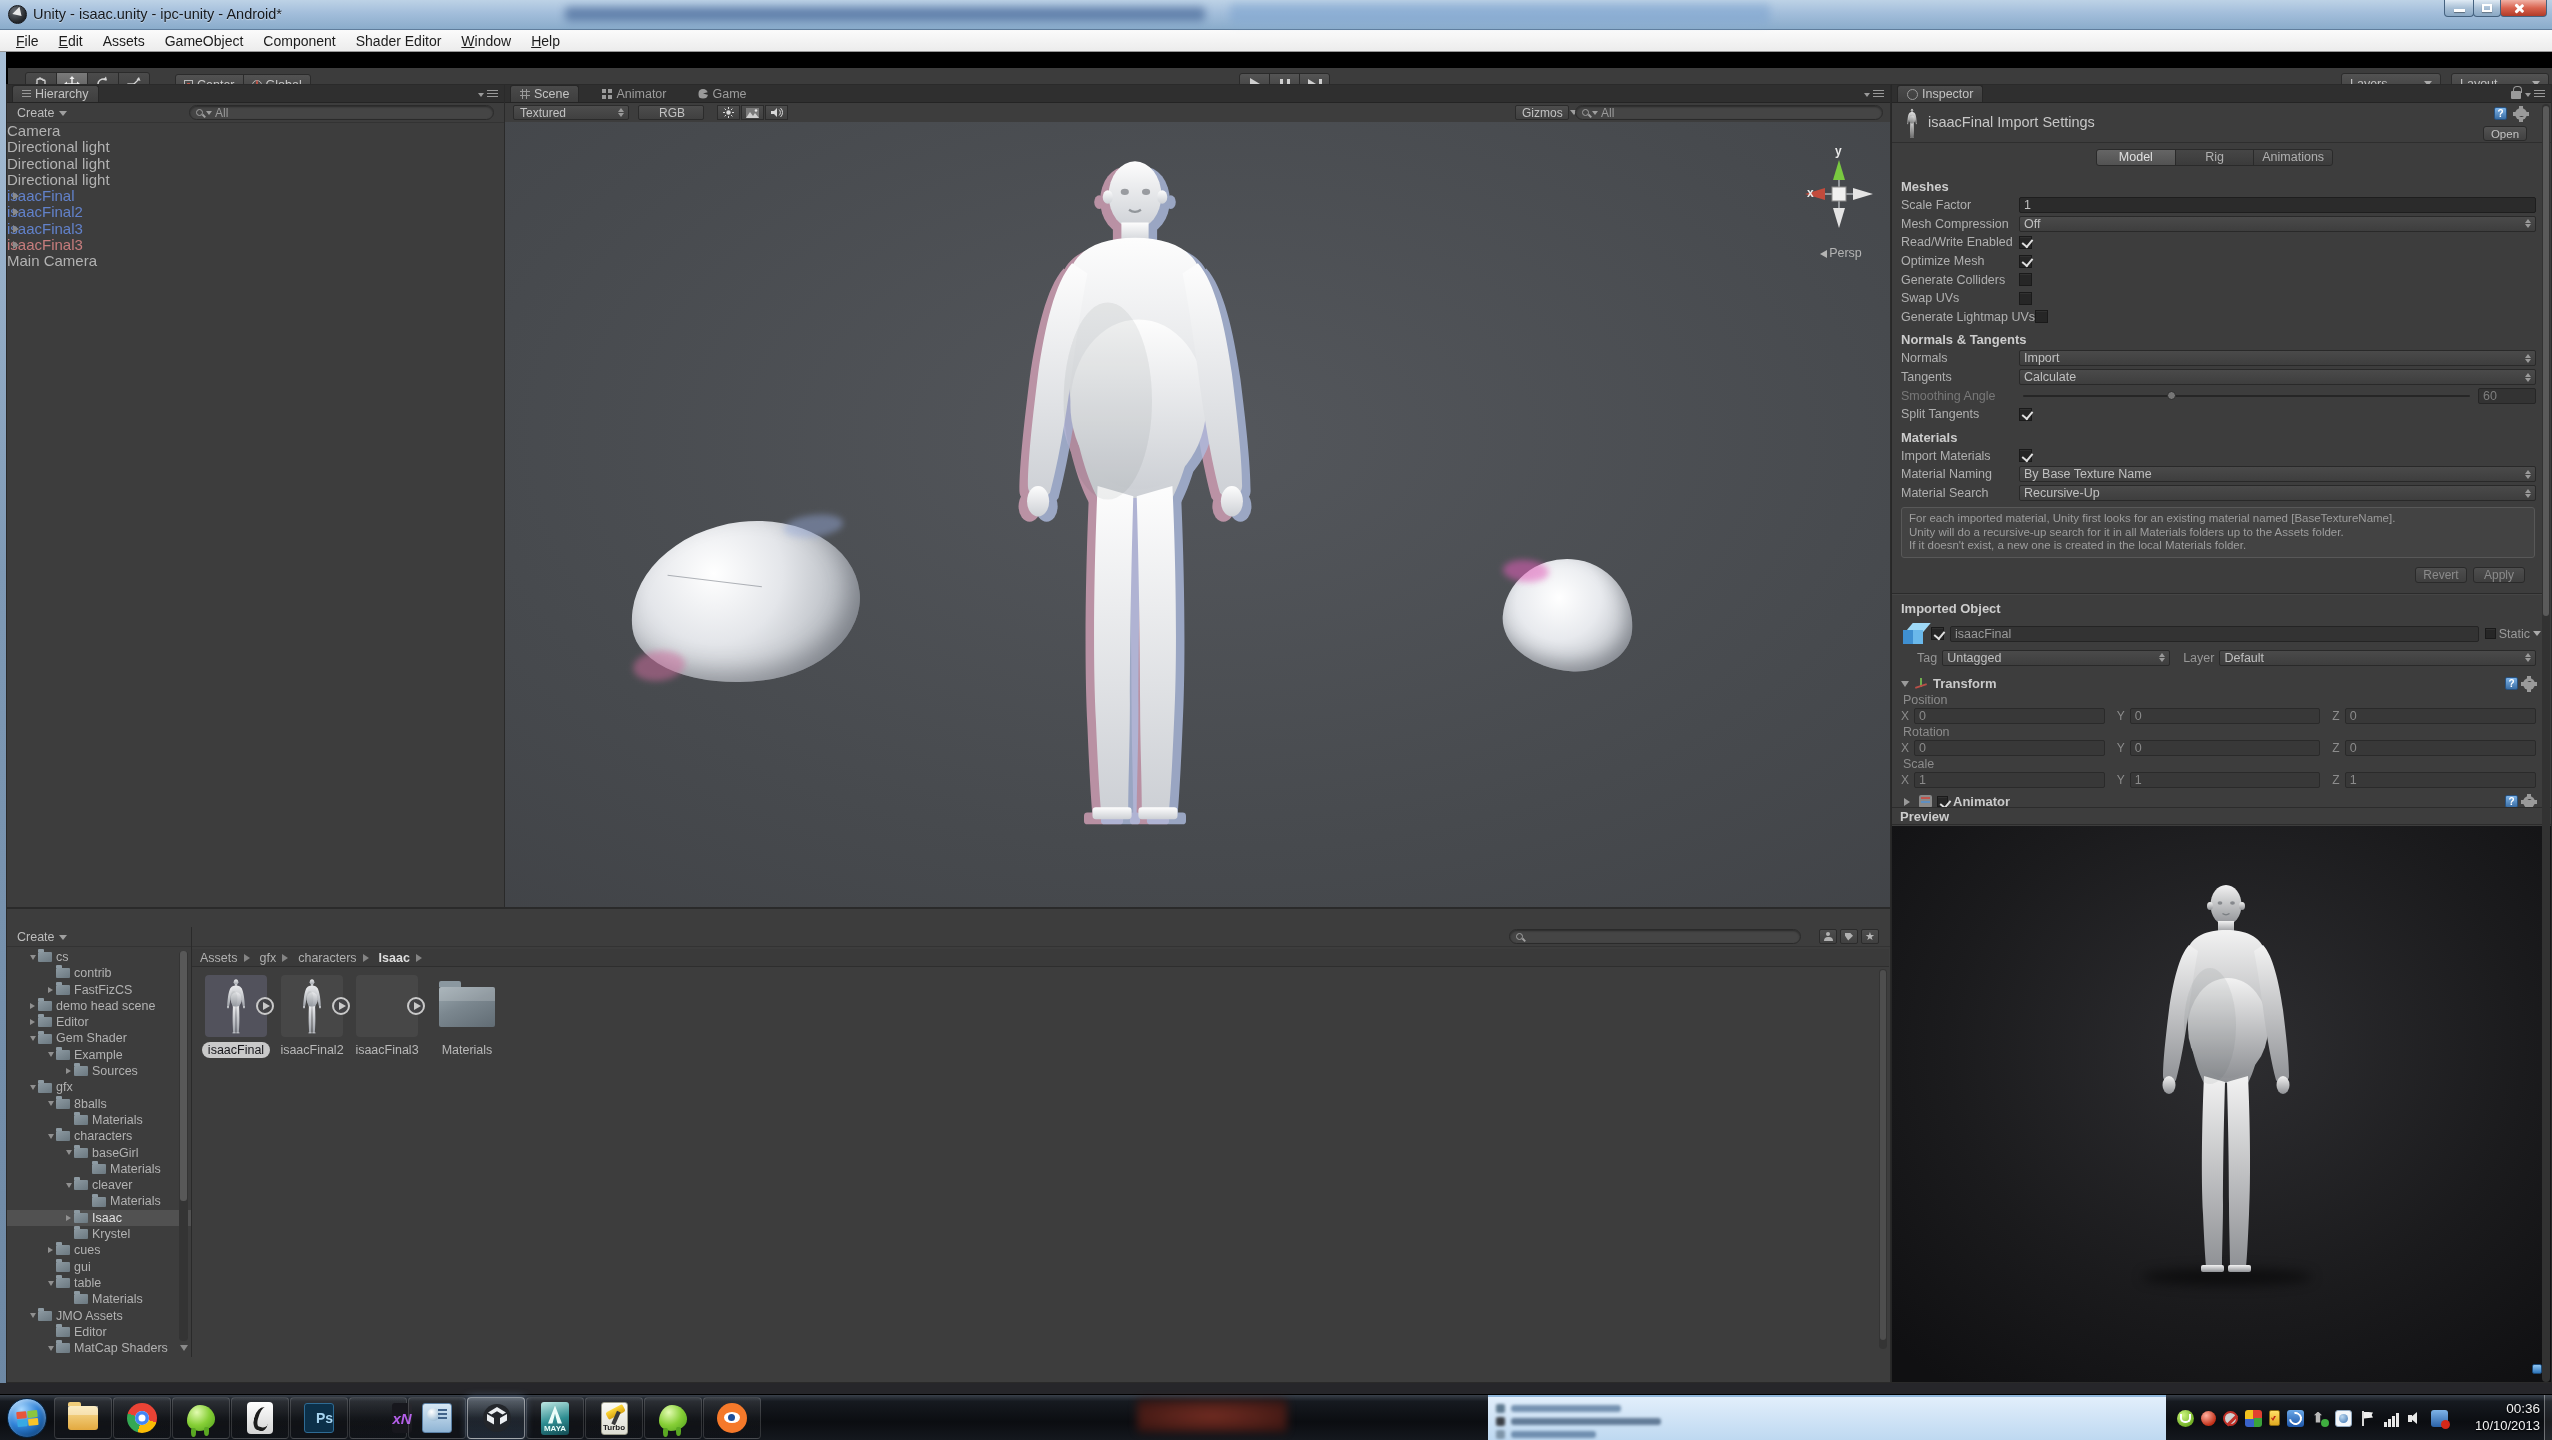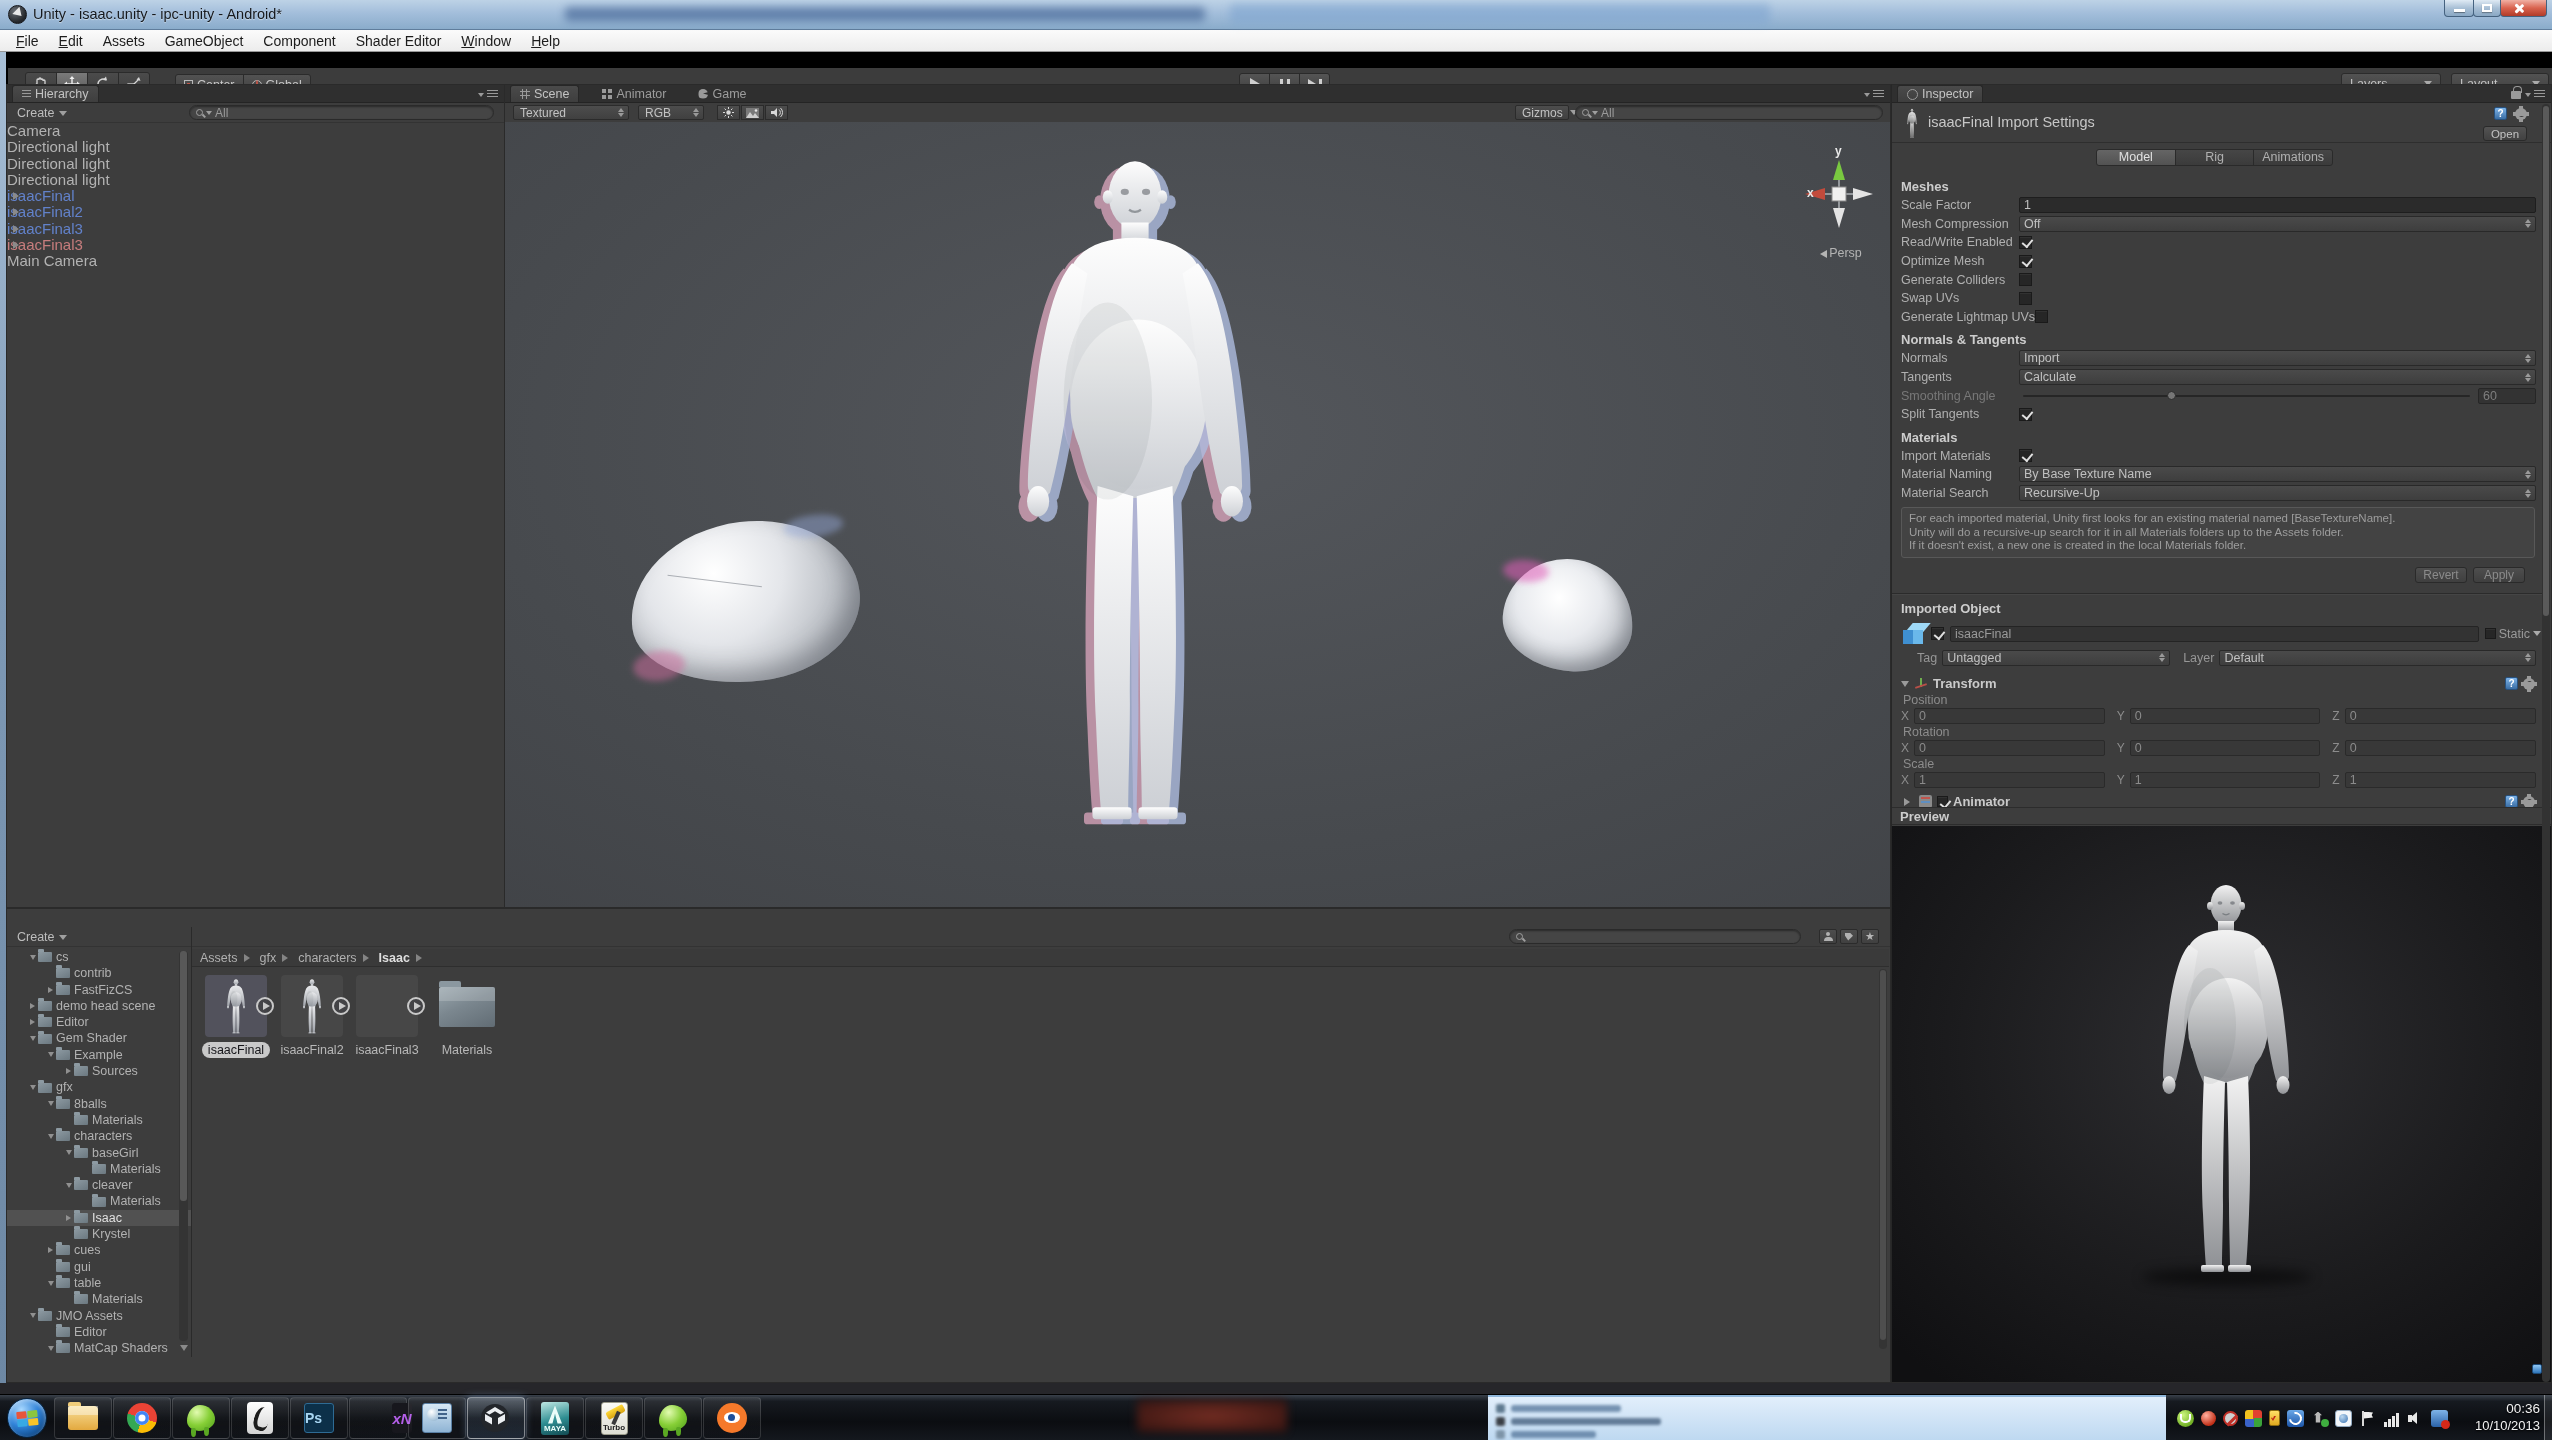--- a/index.html
+++ b/index.html
@@ -269,21 +269,21 @@
     border:1px solid #06233f;box-shadow:inset 0 2px 4px rgba(255,255,255,.5);}
   #start-orb .flag{position:absolute;left:9px;top:12px;width:22px;height:17px;transform:rotate(-6deg);}
   #start-orb .flag i{position:absolute;width:10px;height:7px;border-radius:1px;}
   #start-orb .f1{left:0;top:0;background:#e8553c;} #start-orb .f2{left:11px;top:0;background:#8cc63e;}
   #start-orb .f3{left:0;top:8px;background:#38a9e4;} #start-orb .f4{left:11px;top:8px;background:#f8c327;}
   .tb-btn{position:absolute;top:2px;width:58px;height:42px;border-radius:4px;border:1px solid rgba(255,255,255,.14);
     background:linear-gradient(rgba(255,255,255,.10),rgba(255,255,255,.03) 50%,rgba(0,0,0,.14));
     display:flex;align-items:center;justify-content:center;}
   .tb-btn.active{background:linear-gradient(rgba(220,235,250,.35),rgba(150,180,210,.15) 50%,rgba(80,110,150,.2));
     border-color:rgba(255,255,255,.45);box-shadow:0 0 8px rgba(160,200,255,.35);}
-  .appico{position:relative;display:flex;align-items:center;justify-content:flex-start;font-weight:bold;}
+  .appico{position:relative;display:flex;align-items:center;justify-content:flex-end;font-weight:bold;}
   .ico-explorer-icon{width:30px;height:24px;background:linear-gradient(#f9e09a,#e3a93f);border-radius:2px 4px 3px 3px;position:relative;}
   .ico-explorer-icon::before{content:"";position:absolute;left:0;top:-4px;width:13px;height:4px;background:#f0cd7a;border-radius:2px 2px 0 0;}
   .ico-explorer-icon::after{content:"";position:absolute;left:0;top:0;width:30px;height:9px;background:rgba(255,255,255,.4);}
   .ico-chrome-icon{width:30px;height:30px;border-radius:50%;
     background:conic-gradient(#ea4335 0 30%,#fbbc05 30% 55%,#34a853 55% 80%,#ea4335 80%);position:relative;}
   .ico-chrome-icon::after{content:"";position:absolute;left:8px;top:8px;width:14px;height:14px;border-radius:50%;
     background:#fff;box-shadow:inset 0 0 0 3.5px #4285f4;}
   .ico-sculptris-icon,.ico-sculptris2-icon{width:28px;height:26px;
     background:radial-gradient(circle at 35% 28%,#e2fbb0 0%,#86cf36 50%,#4d9c1b 100%);
     border-radius:46% 54% 58% 42% / 62% 55% 45% 38%;position:relative;}
@@ -518,21 +518,21 @@
     </div>
   <div class="toolrow" id="scene-toolrow">
     <div class="sdrop" style="left:8px;width:116px;">
       <span>Textured</span>
         <span class="sp"></span>
         <span class="updown">
           <i class="u"></i>
           <i class="d"></i>
         </span>
     </div>
-    <div class="sdrop" style="left:133px;width:66px;">
+    <div class="sdrop" style="left:133px;width:66px;flex-direction:column;">
       <span>RGB</span>
         <span class="sp"></span>
         <span class="updown">
           <i class="u"></i>
           <i class="d"></i>
         </span>
     </div>
     <div class="stoggle" style="left:212px;">
       <svg width="11" height="11" viewBox="0 0 11 11">
           <circle cx="5.5" cy="5.5" r="2.2" fill="#d8d8d8"></circle>

